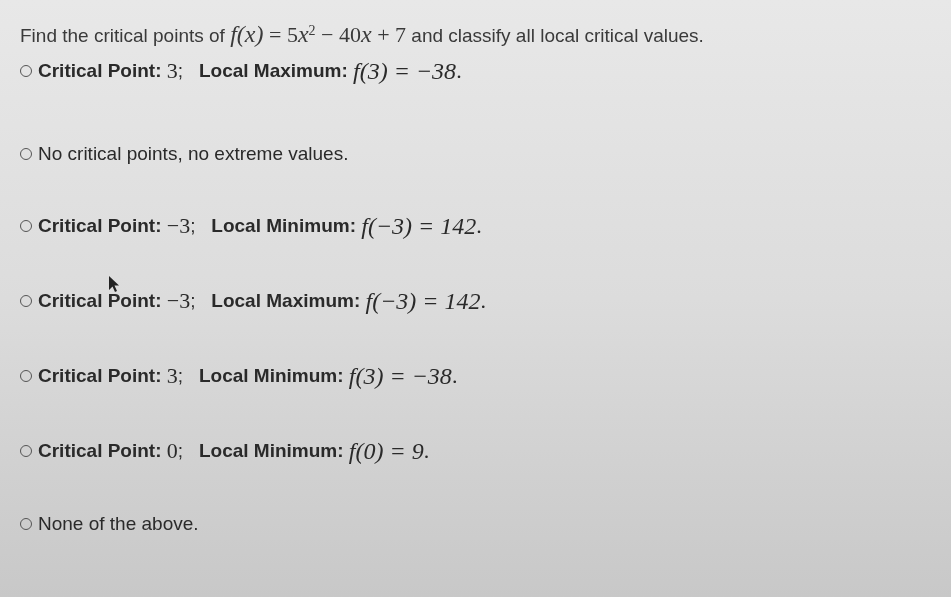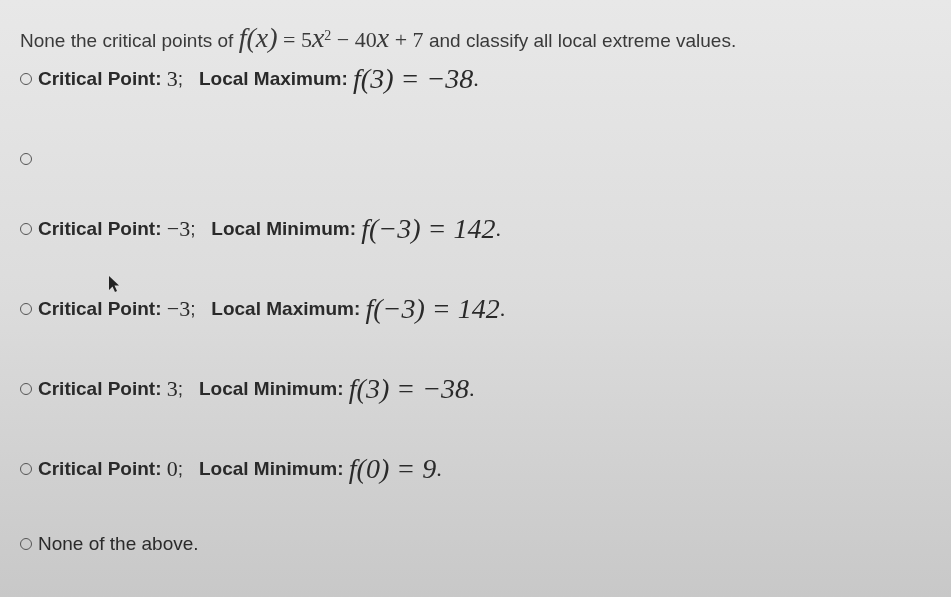--- a/index.html
+++ b/index.html
@@ -50,21 +50,21 @@
       font-weight: bold;
       text-align: center;
     }
     .math {
       font-family: 'Times New Roman', Times, serif;
       font-size: 22px;
     }
     .math-i {
       font-family: 'Times New Roman', Times, serif;
       font-style: italic;
-      font-size: 28px;
+      font-size: 24px;
     }
     .sup {
       font-size: 14px;
       vertical-align: super;
       font-family: 'Times New Roman', Times, serif;
     }
     .label-part {
       white-space: pre;
     }
     .cursor {
@@ -73,35 +73,36 @@
       top: 275px;
       font-size: 16px;
       color: #222;
       pointer-events: none;
     }
   </style>
 </head>
 <body>
 
 <div class="question">
-  <span>None the critical points of </span><span class="math-i">f(x)</span><span class="math"> = </span><span class="math">5</span><span class="math-i">x</span><span class="sup">2</span><span class="math"> − 40</span><span class="math-i">x</span><span class="math"> + 7</span><span> and classify all local extreme values.</span>
+  <span>Find the critical points of </span><span class="math-i">f(x)</span><span class="math"> = </span><span class="math">5</span><span class="math-i">x</span><span class="sup">2</span><span class="math"> − 40</span><span class="math-i">x</span><span class="math"> + 7</span><span> and classify all local critical values.</span>
 </div>
 
 <div class="option first">
   <span class="radio"></span>
   <span class="bold label-part">Critical Point: </span>
     <span class="math">3</span>
     <span class="label-part">;   </span>
     <span class="bold label-part">Local Maximum: </span>
     <span class="math-i">f(3) = −38</span>
     <span class="math">.</span>
 </div>
 
 <div class="option">
   <span class="radio"></span>
+  <span>No critical points, no extreme values.</span>
 </div>
 
 <div class="option">
   <span class="radio"></span>
   <span class="bold label-part">Critical Point: </span>
     <span class="math">−3</span>
     <span class="label-part">;   </span>
     <span class="bold label-part">Local Minimum: </span>
     <span class="math-i">f(−3) = 142</span>
     <span class="math">.</span>

